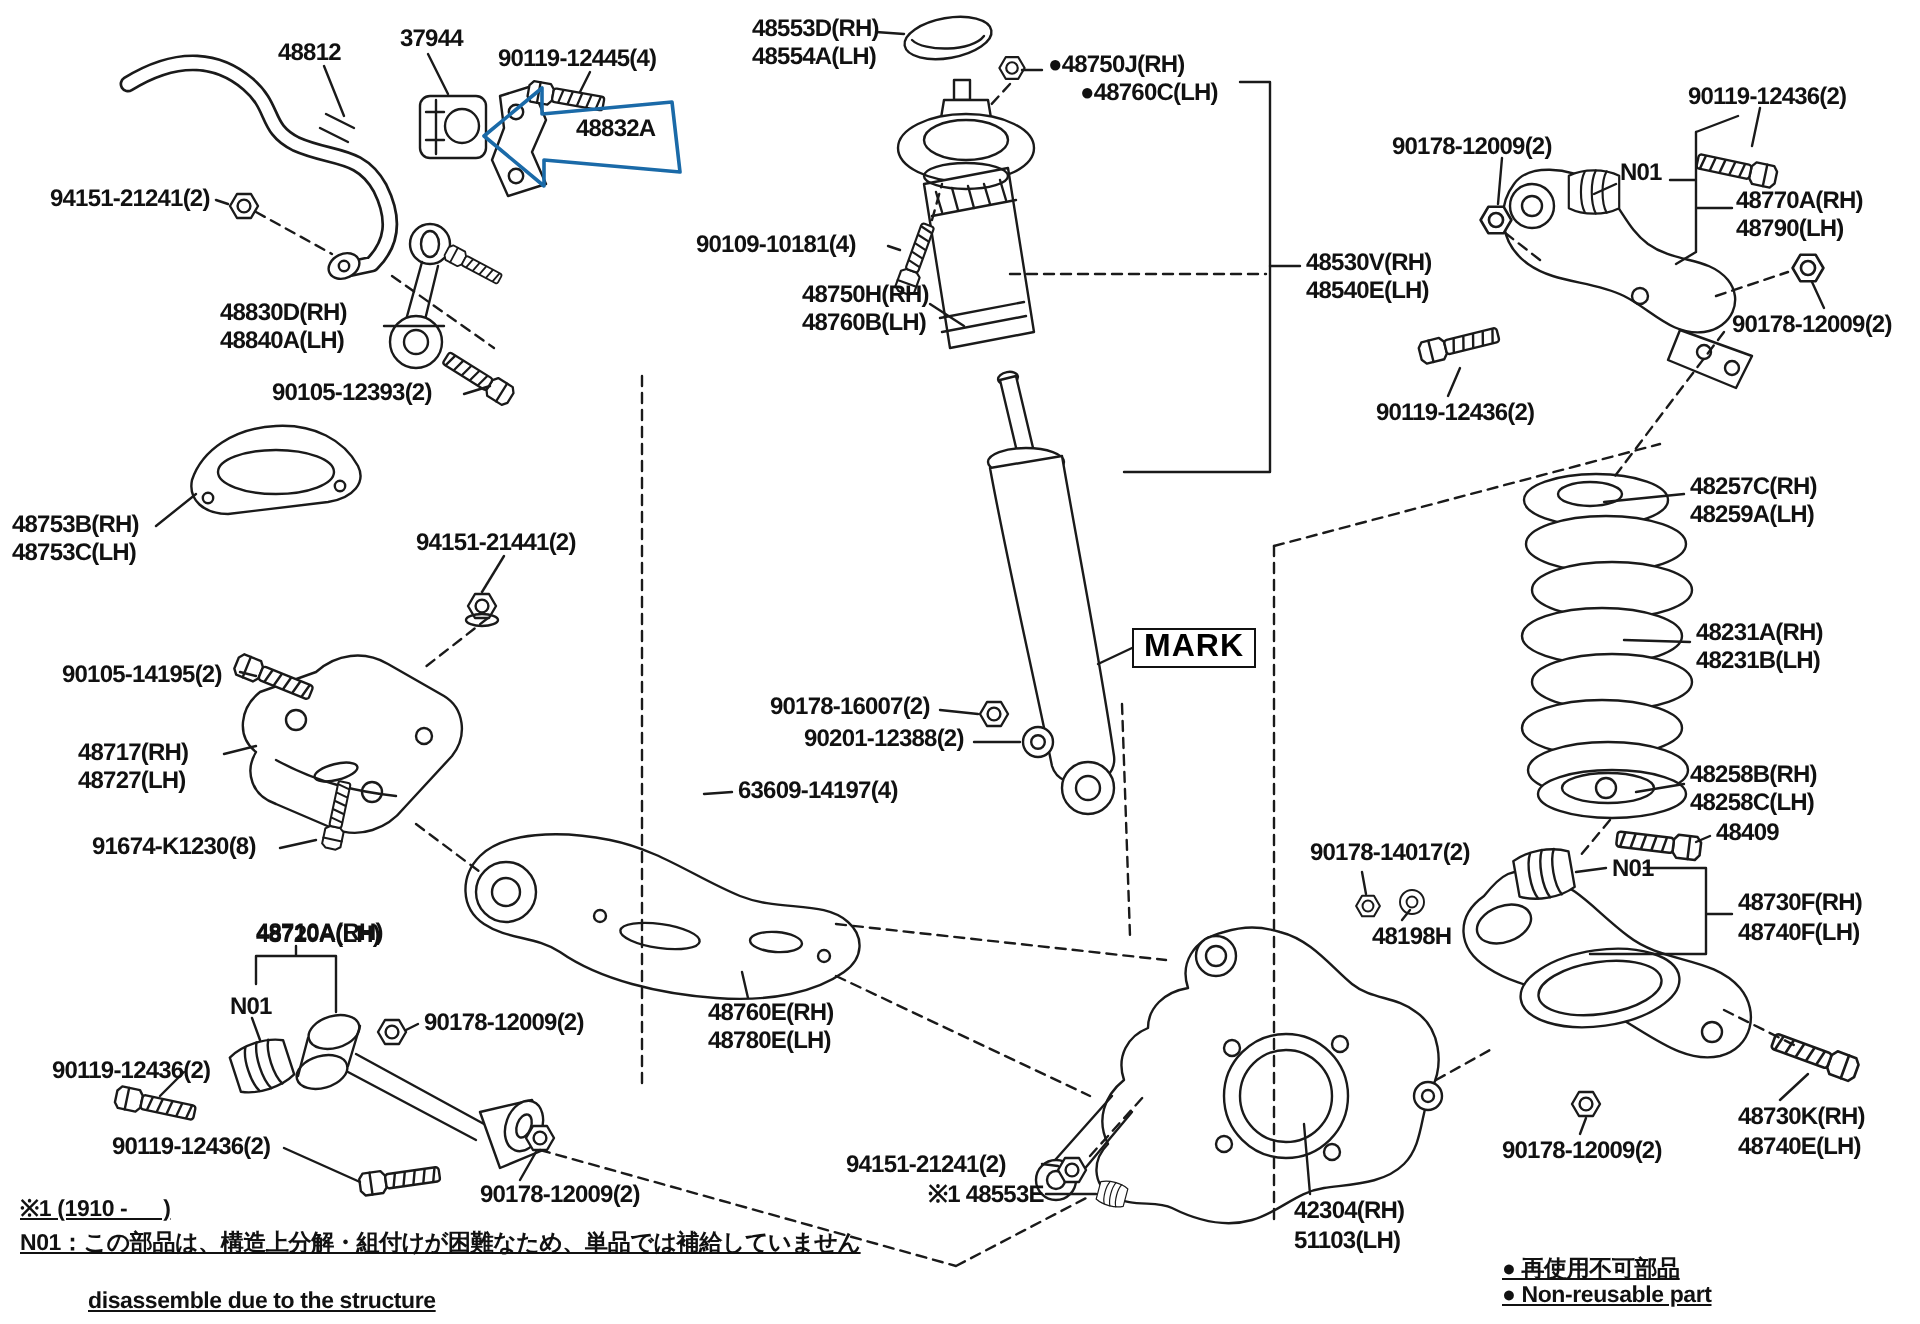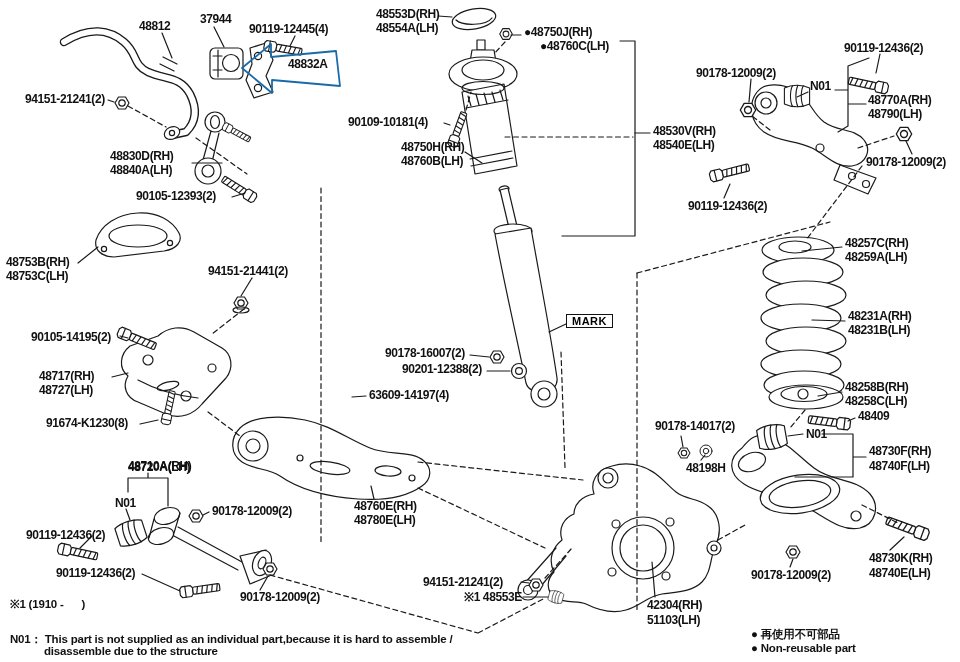--- a/index.html
+++ b/index.html
@@ -9,23 +9,23 @@
   svg path,svg line,svg circle,svg ellipse,svg polygon,svg rect,svg polyline{
       stroke:#1a1a1a;fill:none;stroke-width:1.2;stroke-linecap:round;stroke-linejoin:round;}
   svg .wf{fill:#fff;}
   svg .dash{stroke-dasharray:5 3.5;}
   svg .thick{stroke-width:8.5;}
   svg .thickw{stroke:#fff;stroke-width:5.8;}
   svg .arrow{stroke:#1a6aa8;stroke-width:1.8;}
   .lbl{position:absolute;font-weight:700;font-size:12px;letter-spacing:-0.4px;
        color:#111;white-space:pre;line-height:13px;z-index:3;}
   .markbox{position:absolute;left:566px;top:314px;border:1.7px solid #111;background:#fff;
-       padding:0 5px;font-weight:700;font-size:11px;letter-spacing:.5px;z-index:3;}
+       padding:0 5px;font-weight:700;font-size:16px;letter-spacing:.5px;z-index:3;}
   .foot{position:absolute;font-weight:700;font-size:11.5px;letter-spacing:-0.2px;
-       color:#111;white-space:pre;z-index:3;}
+       color:#111;white-space:pre;z-index:3;text-decoration:underline;}
 </style>
 </head>
 <body>
 
 <div class="stage">
 
 <svg width="960" height="662" viewBox="0 0 960 662">
   <defs>
     <g id="bolt">
       <polygon class="wf" points="-2,-5.5 7,-5.5 9,-3 9,3 7,5.5 -2,5.5 -4,3 -4,-3"></polygon>
@@ -366,15 +366,15 @@
   <div class="lbl" style="left:751px;top:569px">90178-12009(2)</div>
   <div class="lbl" style="left:869px;top:552px">48730K(RH)</div>
   <div class="lbl" style="left:869px;top:567px">48740E(LH)</div>
 
   <div class="markbox">MARK</div>
 
   <div class="foot" style="left:751px;top:627px">● 再使用不可部品</div>
   <div class="foot" style="left:751px;top:642px">● Non-reusable part</div>
 
   <div class="foot" style="left:10px;top:596px">※1 (1910 -      )</div>
-  <div class="foot" style="left:10px;top:632px">N01： This part is not supplied as an individual part,because it is hard to assemble /</div>
+  <div class="foot" style="left:10px;top:614px">N01：この部品は、構造上分解・組付けが困難なため、単品では補給していません</div>
   <div class="foot" style="left:44px;top:645px">disassemble due to the structure</div>
 </div>
 
 </body></html>

